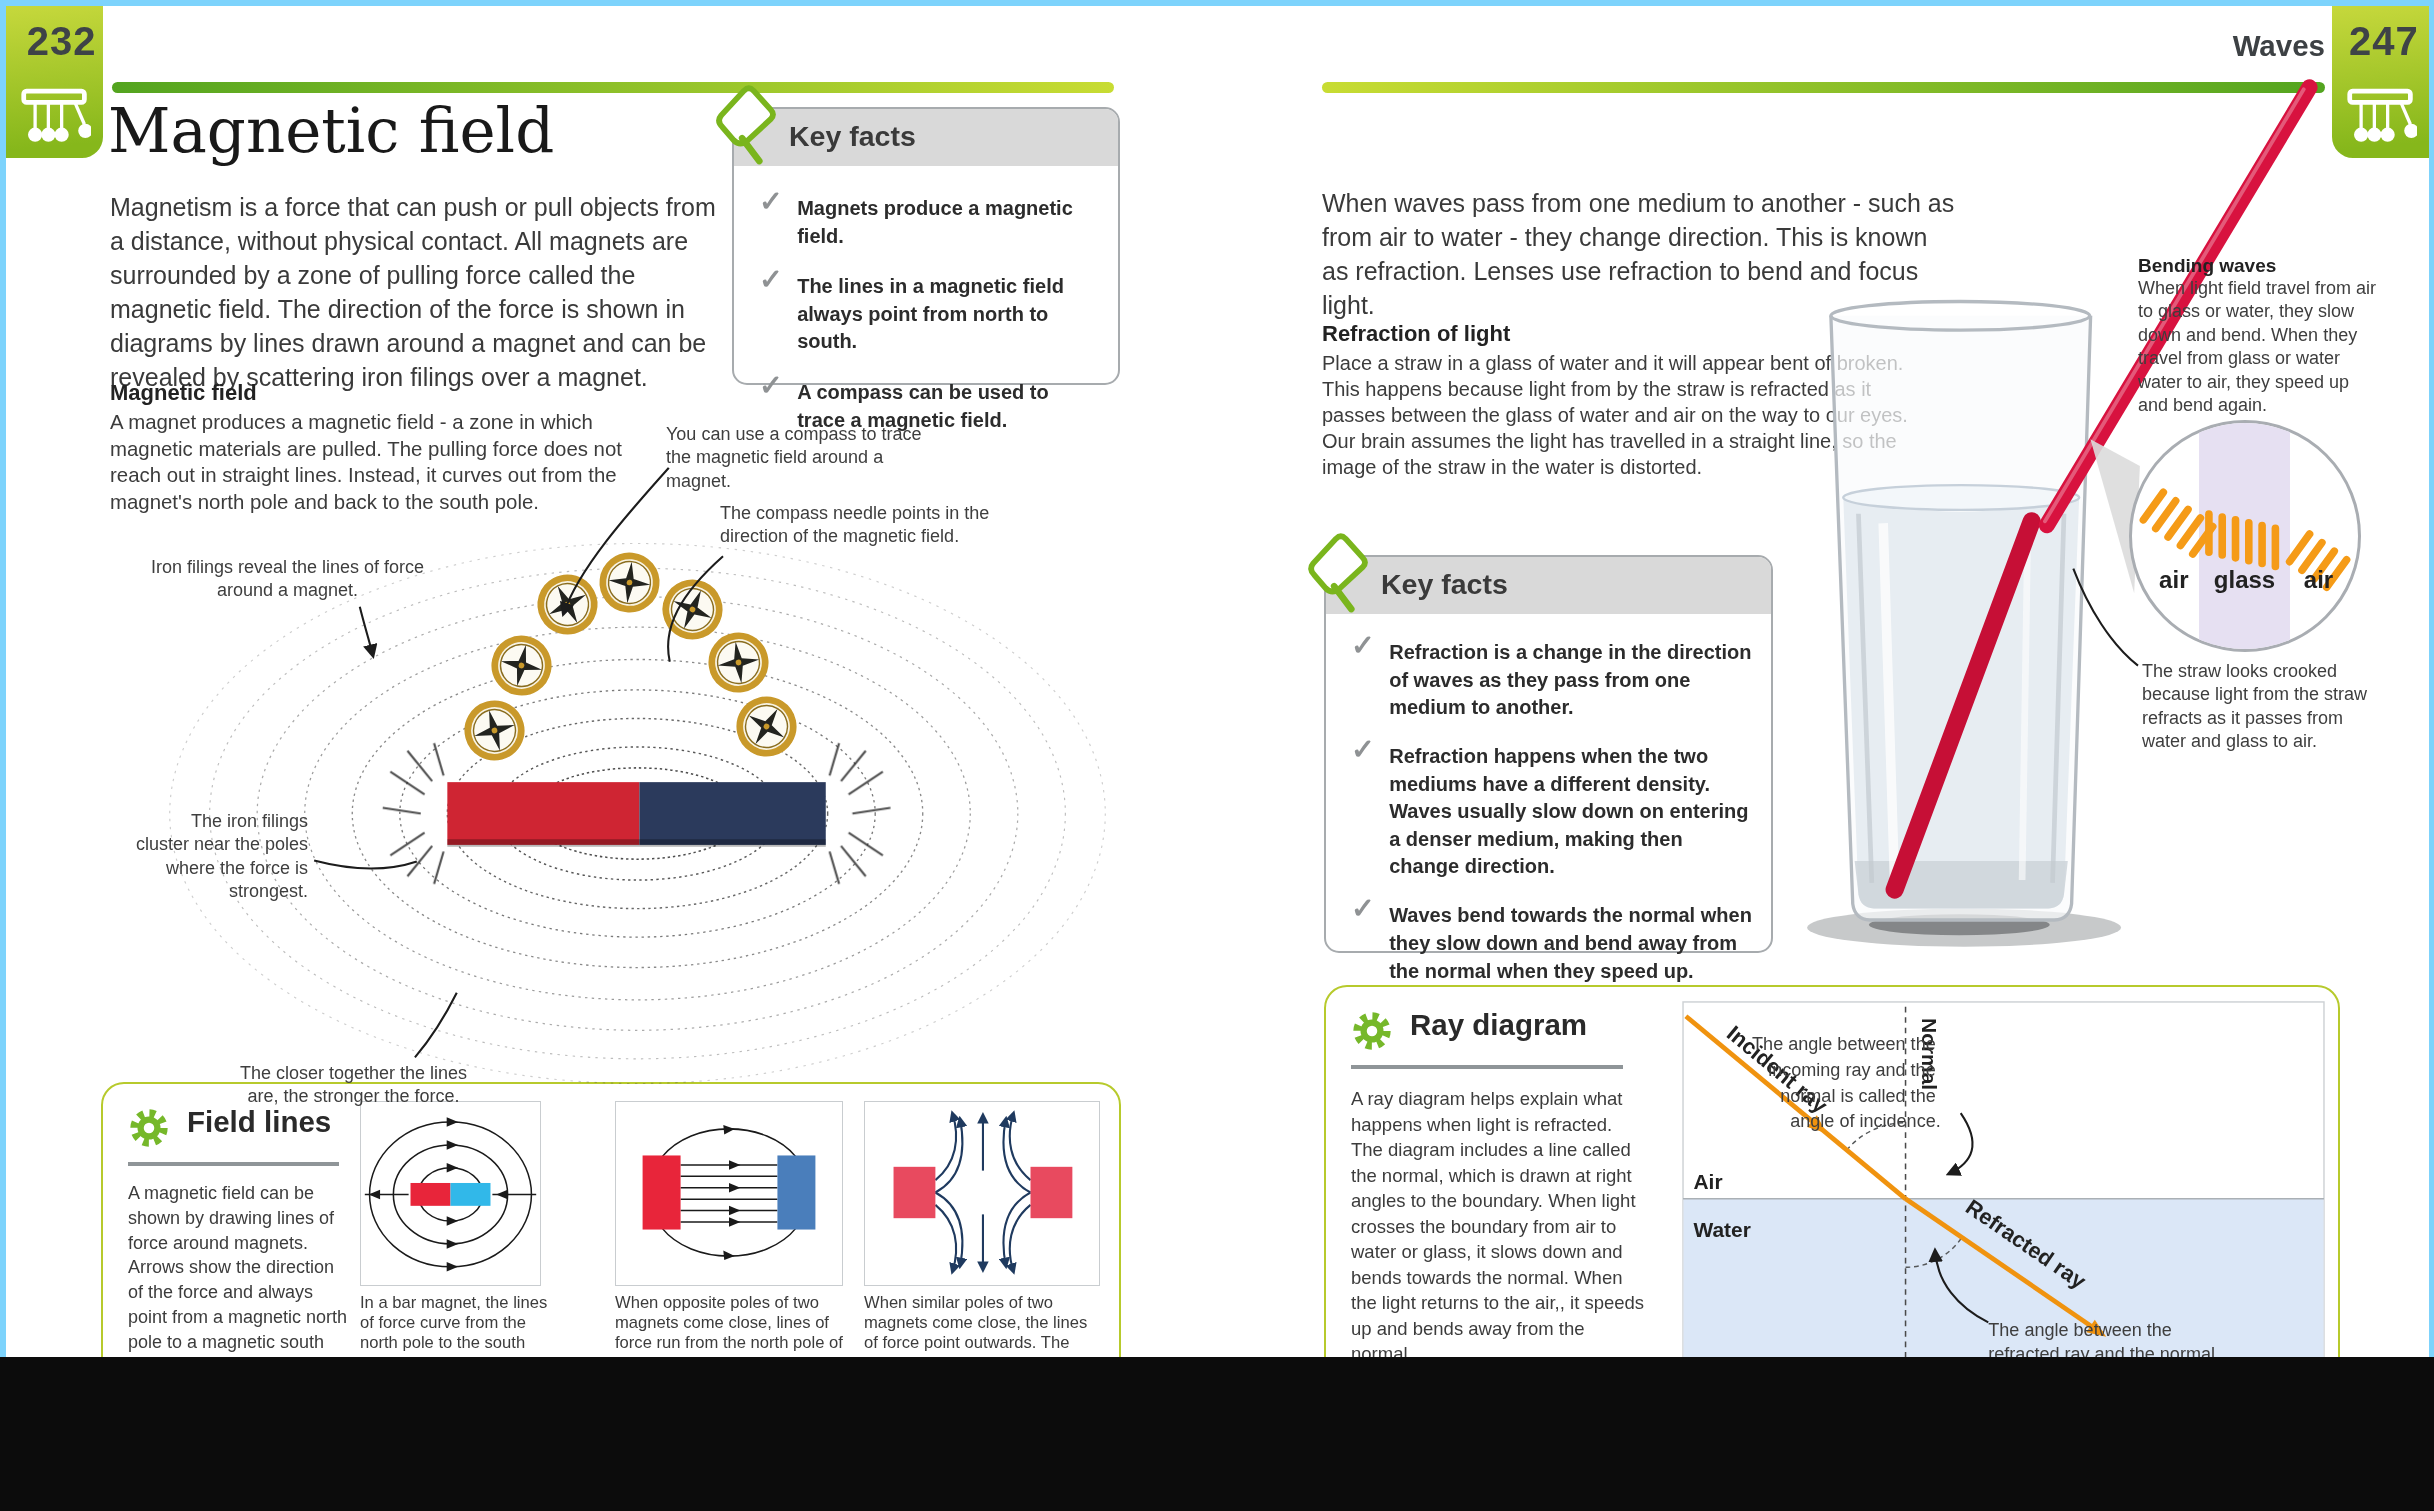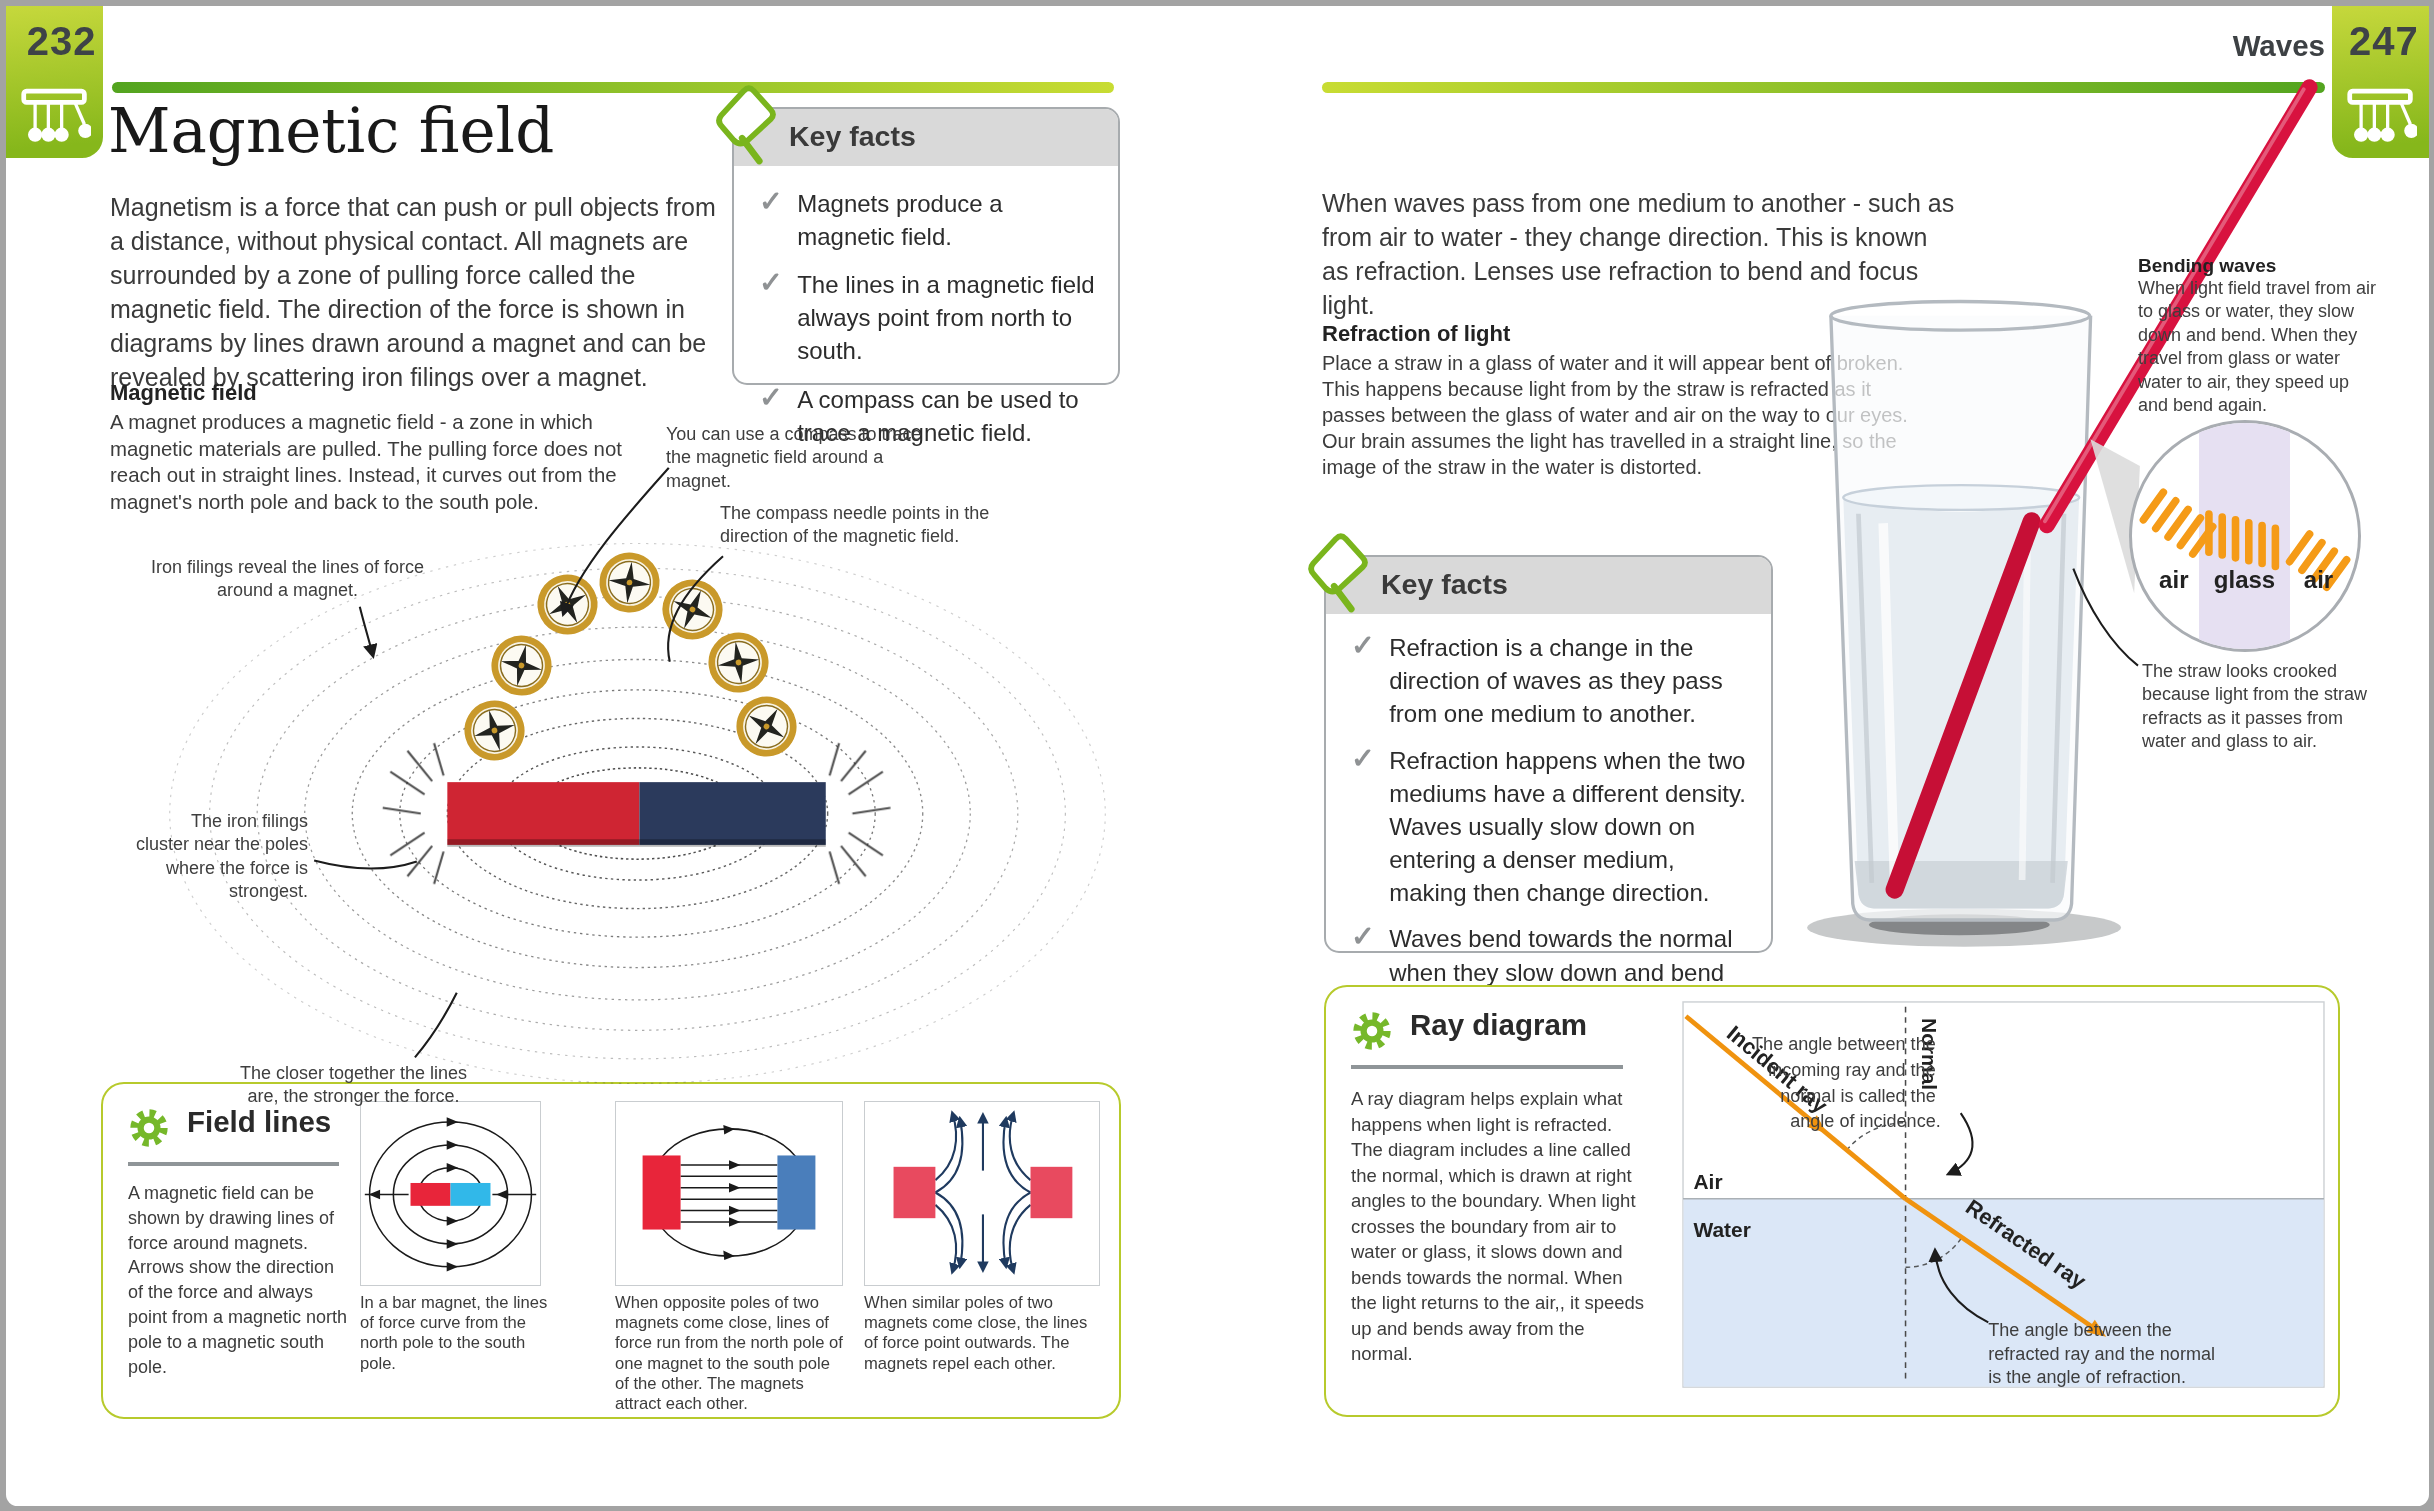--- a/index.html
+++ b/index.html
@@ -1,16 +1,16 @@
 <!DOCTYPE html>
 <html style="font-size:15px"><head>
 <meta charset="utf-8">
 <style>
   html,body{margin:0;padding:0;background:#0c0c0c;}
-  #stage{position:relative;width:2435px;height:1511px;background:#a3a3a3;overflow:hidden;
+  #stage{position:relative;width:2435px;height:1357px;background:#7dd3fc;overflow:hidden;
          font-family:"Liberation Sans",sans-serif;color:#3b3b3c;}
   .page{position:absolute;left:5.7px;top:5.7px;width:2423px;height:1500px;background:#ffffff;border-radius:11.4px;}
   .abs{position:absolute;}
   
   .tab{width:97px;height:152px;background:linear-gradient(175deg,#c6d83c 0%,#86b71b 90%);}
   .tab-left{left:5.7px;top:5.7px;border-radius:0 0 21px 0;}
   .tab-right{left:2332px;top:5.7px;border-radius:0 0 0 21px;}
   .pagenum{position:absolute;left:21px;top:13.3px;font-size:40px;font-weight:bold;color:#3e4347;letter-spacing:1px;}
   .section-head{font-size:29.5px;font-weight:bold;color:#3d4144;}
   .rule{height:10.5px;border-radius:5.7px;}
@@ -20,21 +20,21 @@
   .intro{font-size:25px;line-height:1.36;color:#3a3a3a;}
   .subhead{font-size:22px;font-weight:bold;color:#222;}
   .bodytext{font-size:20.4px;line-height:1.3;color:#3c3c3c;}
   
   .kf{background:#fff;border:2.4px solid #a7abae;border-radius:15px;}
   .kf-head{position:absolute;left:0;top:0;right:0;height:57px;background:#d9d9d9;border-radius:12.4px 12.4px 0 0;}
   .kf-title{position:absolute;left:55px;top:11.4px;font-size:28.5px;font-weight:bold;color:#3a3a3a;}
   .kf-items{position:absolute;left:25px;right:19px;top:78px;}
   .kf-item{display:flex;gap:14.3px;margin-bottom:15px;}
   .kf-check{font-size:28.5px;line-height:1;color:#8f9294;font-weight:bold;flex:0 0 auto;}
-  .kf-text{font-size:24px;font-weight:normal;line-height:1.38;color:#2c2c2c;}
+  .kf-text{font-size:20px;font-weight:bold;line-height:1.38;color:#2c2c2c;margin-top:8px;}
   .pin{position:absolute;left:-28.5px;top:-28.5px;}
   
   .feature{background:#fff;border:2.9px solid #b7ca2c;border-radius:23px;}
   .f-title{position:absolute;font-size:29.5px;font-weight:bold;color:#2a2a2a;}
   .f-rule{position:absolute;height:3.8px;background:#8f9598;}
   .f-body{position:absolute;font-size:18px;line-height:1.38;color:#3c3c3c;}
   .panel{position:absolute;background:#fff;border:1.4px solid #c9cdd0;}
   .caption{position:absolute;font-size:16.6px;line-height:1.22;color:#3c3c3c;}
   
   .ann{font-size:18px;line-height:1.3;color:#3e3e3e;}

